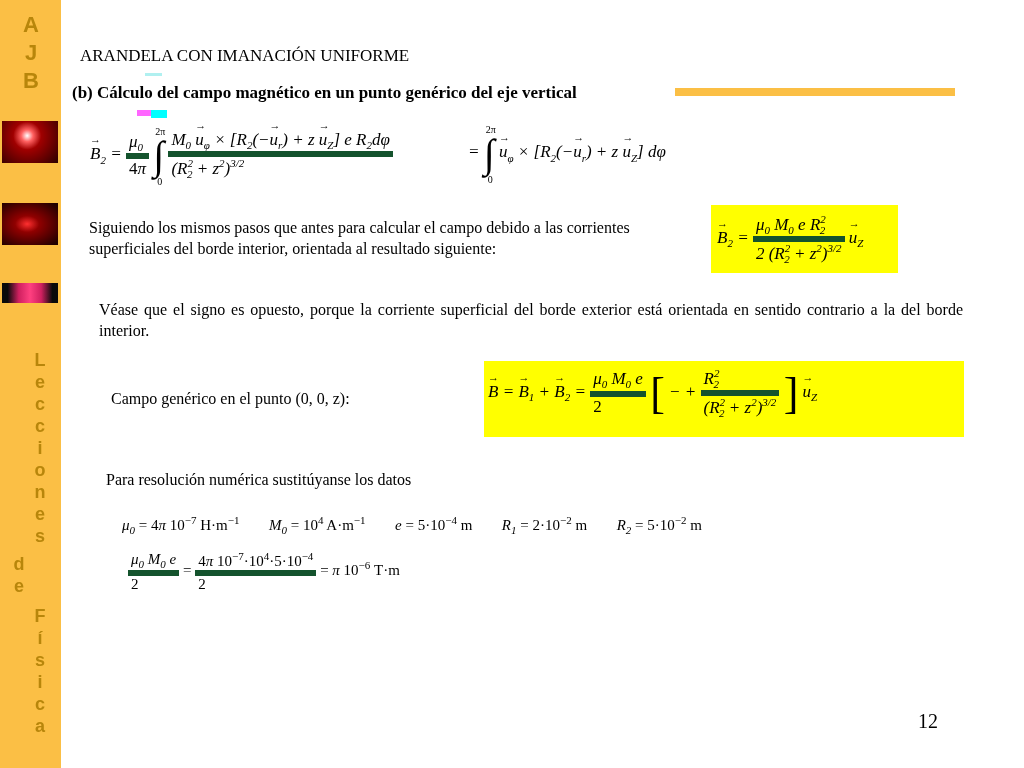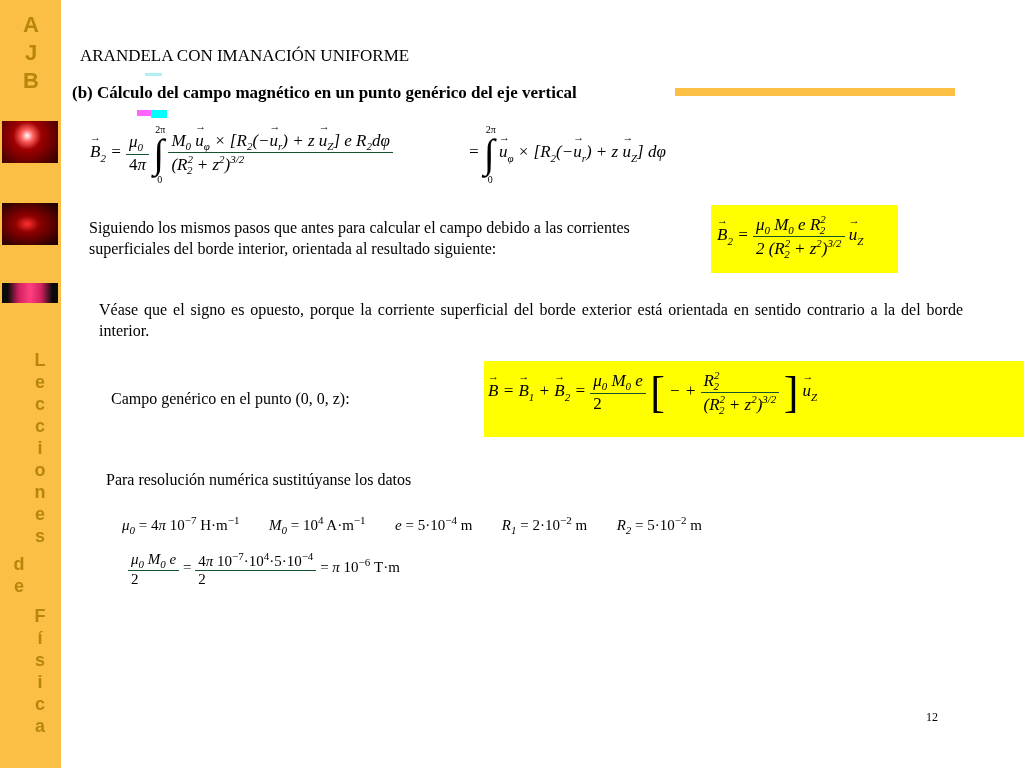--- a/index.html
+++ b/index.html
@@ -15,30 +15,30 @@
   .title { left:80px; top:38px; font-size:17px;margin-top:8px; }
   .subtitle { left:72px; top:83px; font-size:17px; font-weight:bold; }
   .orange-bar { left:675px; top:88px; width:280px; height:8px; background:#fbbf45; }
   .deco { position:absolute; height:6px; }
   .para { font-size:16px; line-height:21px; }
   .ybox { position:absolute; background:#ffff00; }
   .m { font-family:"Liberation Serif", serif; font-style:italic; }
   .eq { position:absolute; font-size:17px; white-space:nowrap; }
   .frac { display:inline-block; vertical-align:middle; text-align:left; }
   .frac .n { display:block; padding:0 3px; }
-  .frac .d { display:block; border-top:1px solid #14532d; padding:0 3px; }
+  .frac .d { display:block; border-top:6px solid #14532d; padding:0 3px; }
   .up { font-size:11px; vertical-align:super; }
   .dn { font-size:11px; vertical-align:sub; }
   .vec { position:relative; display:inline-block; }
   .vec::before { content:"\2192"; position:absolute; top:-11px; left:0; font-size:11px; font-style:normal; }
   .int { font-size:40px; font-style:normal; display:inline-block; vertical-align:middle; position:relative; }
   .int .lim-t { position:absolute; top:-6px; left:2px; font-size:10px; }
   .int .lim-b { position:absolute; bottom:-8px; left:4px; font-size:10px; }
   .bigbr { font-size:44px; font-style:normal; vertical-align:middle; font-weight:lighter; }
-  .pnum { right:86px; top:710px; font-size:12px; }
+  .pnum { right:86px; top:710px; font-size:20px; }
 </style>
 </head>
 <body>
 
 <div class="sidebar">
   <div class="sb-letter sb-big" style="top:12px">A</div>
   <div class="sb-letter sb-big" style="top:40px">J</div>
   <div class="sb-letter sb-big" style="top:68px">B</div>
 
   <div class="thumb" style="top:121px;height:42px;background:radial-gradient(circle at 45% 35%, #fff 0, #ff6060 6px, #a00000 14px, #300000 40px);"></div>
@@ -98,21 +98,21 @@
       <span class="d">2 (R<span class="up">2</span><span class="dn" style="margin-left:-6px">2</span> + z<span class="up">2</span>)<span class="up">3/2</span></span>
     </span>
     <span class="vec">u</span><span class="dn">Z</span>
   </div>
 </div>
 
 <div class="abs para" style="left:99px;top:299px;width:864px;text-align:justify;">Véase que el signo es opuesto, porque la corriente superficial del borde exterior está orientada en sentido contrario a la del borde interior.</div>
 
 <div class="abs para" style="left:111px;top:388px;">Campo genérico en el punto (0, 0, z):</div>
 
-<div class="ybox" style="left:484px;top:361px;width:540px;height:76px;">
+<div class="ybox" style="left:484px;top:361px;width:480px;height:76px;">
   <div class="eq m" style="left:4px;top:6px;">
     <span class="vec">B</span> = <span class="vec">B</span><span class="dn">1</span> + <span class="vec">B</span><span class="dn">2</span> =
     <span class="frac"><span class="n">μ<span class="dn">0</span> M<span class="dn">0</span> e</span><span class="d" style="font-style:normal">2</span></span>
     <span class="bigbr">[</span> −
     +
     <span class="frac"><span class="n">R<span class="up">2</span><span class="dn" style="margin-left:-6px">2</span></span><span class="d">(R<span class="up">2</span><span class="dn" style="margin-left:-6px">2</span> + z<span class="up">2</span>)<span class="up">3/2</span></span></span>
     <span class="bigbr">]</span> <span class="vec">u</span><span class="dn">Z</span>
   </div>
 </div>
 

